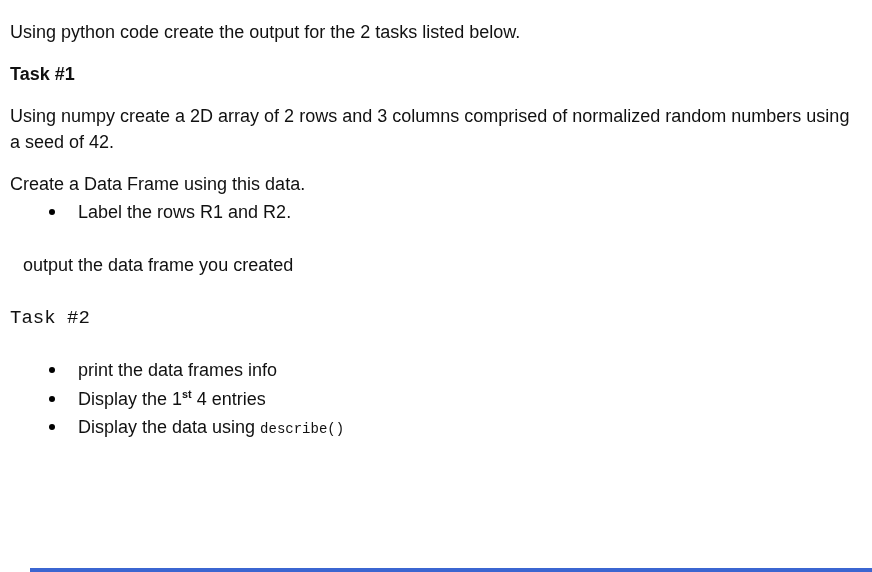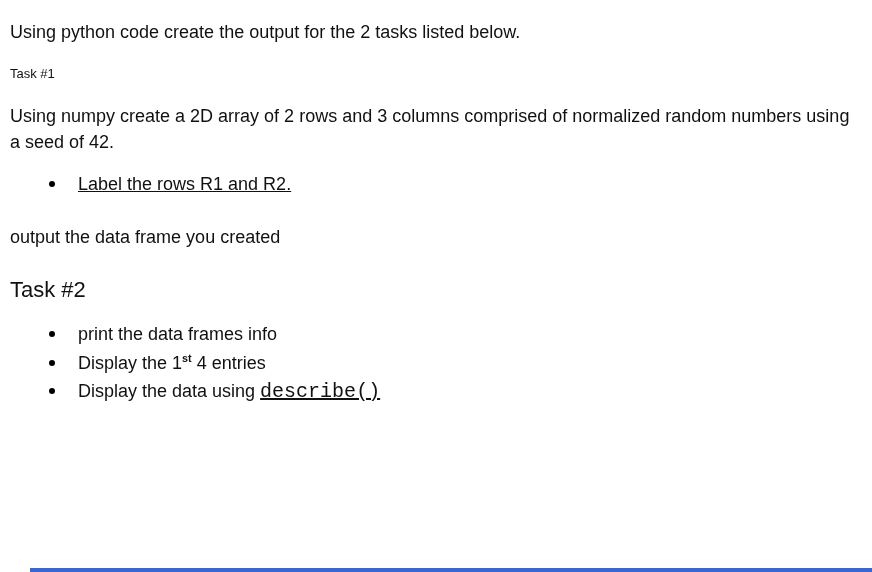--- a/index.html
+++ b/index.html
@@ -22,94 +22,94 @@
     padding: 3px 12px 0 10px;
     box-sizing: border-box;
   }
   .block {
     margin: 16px 0 16px 0;
     line-height: 26px;
   }
   .heading {
     margin: 0 0 13px 0;
     line-height: 26px;
-    font-weight: normal;
-    font-size: 13px;
+    font-weight: bold;
+    font-size: 18px;
   }
   .heading2 {
-    margin: 0 0 18px 0;
+    margin: 0 0 26px 0;
     line-height: 26px;
     font-weight: normal;
-    font-size: 22px;
+    font-size: 19px;
+    font-family: Liberation Mono, monospace;
   }
   .lead-in {
     margin: 0 0 2px 0;
     line-height: 26px;
   }
   ul.bullets {
     margin: 0;
     padding: 0;
     list-style: none;
   }
   ul.bullets.task1 {
     margin-bottom: 27px;
-    text-decoration: underline;
   }
   ul.bullets li {
     position: relative;
     padding-left: 68px;
     line-height: 26px;
   }
   ul.bullets li + li {
     margin-top: 2.5px;
   }
   ul.bullets li::before {
     content: "";
     position: absolute;
     left: 39px;
     top: 10px;
     width: 6px;
     height: 6px;
     border-radius: 50%;
     background: #000000;
   }
   .output-note {
-    margin: 0 0 27px 0;
+    margin: 0 0 27px 13px;
     line-height: 26px;
   }
   sup.ordinal {
     font-size: 0.6em;
     vertical-align: super;
     line-height: 0;
     font-weight: bold;
   }
   code.mono {
     font-family: "Liberation Mono", "DejaVu Sans Mono", monospace;
-    font-size: 20px;
-    text-decoration: underline;
+    font-size: 14px;
   }
   .bottom-rule {
     position: absolute;
     left: 30px;
     right: 0;
     bottom: 0;
     height: 4px;
   }
 </style>
 </head>
 <body>
 
 <div class="page">
 
   <p class="block">Using python code create the output for the 2 tasks listed below.</p>
 
   <p class="heading">Task #1</p>
 
   <p class="block">Using numpy create a 2D array of 2 rows and 3 columns comprised of normalized random numbers using a seed of 42.</p>
 
+  <p class="lead-in">Create a Data Frame using this data.</p>
 
   <ul class="bullets task1">
     <li>Label the rows R1 and R2.</li>
   </ul>
 
   <p class="output-note">output the data frame you created</p>
 
   <p class="heading2">Task #2</p>
 
 

